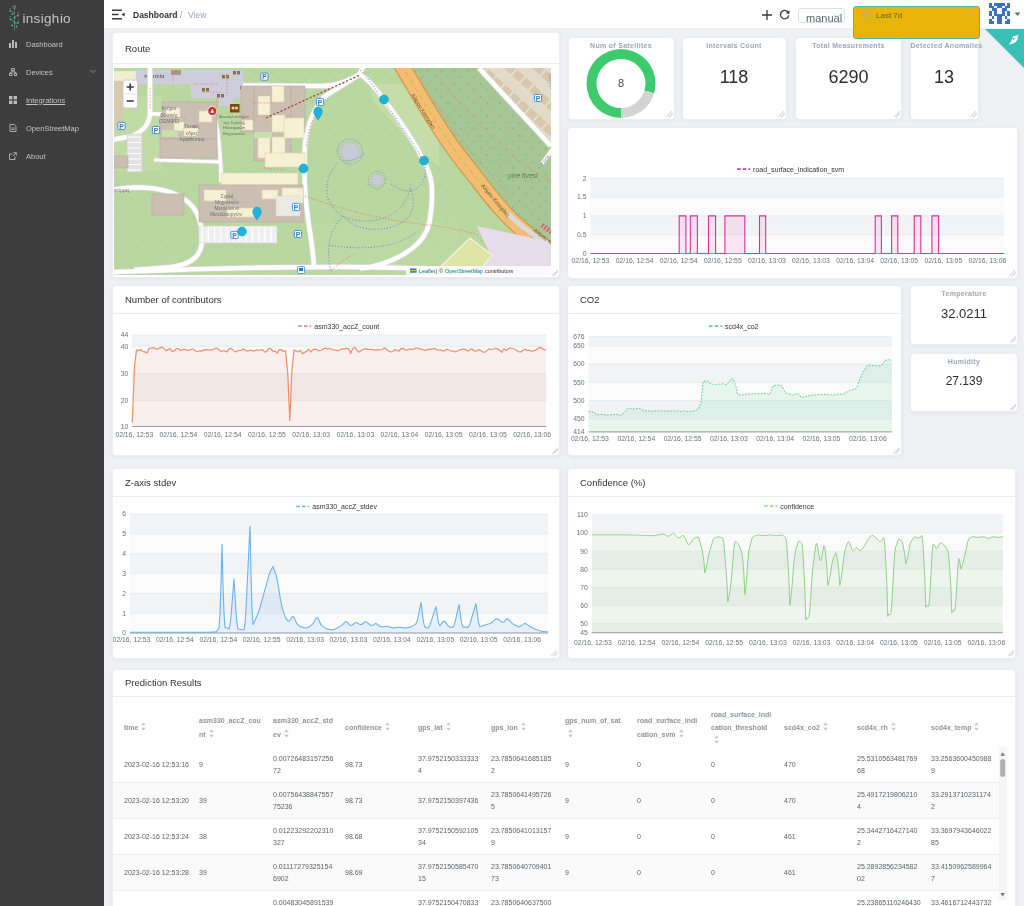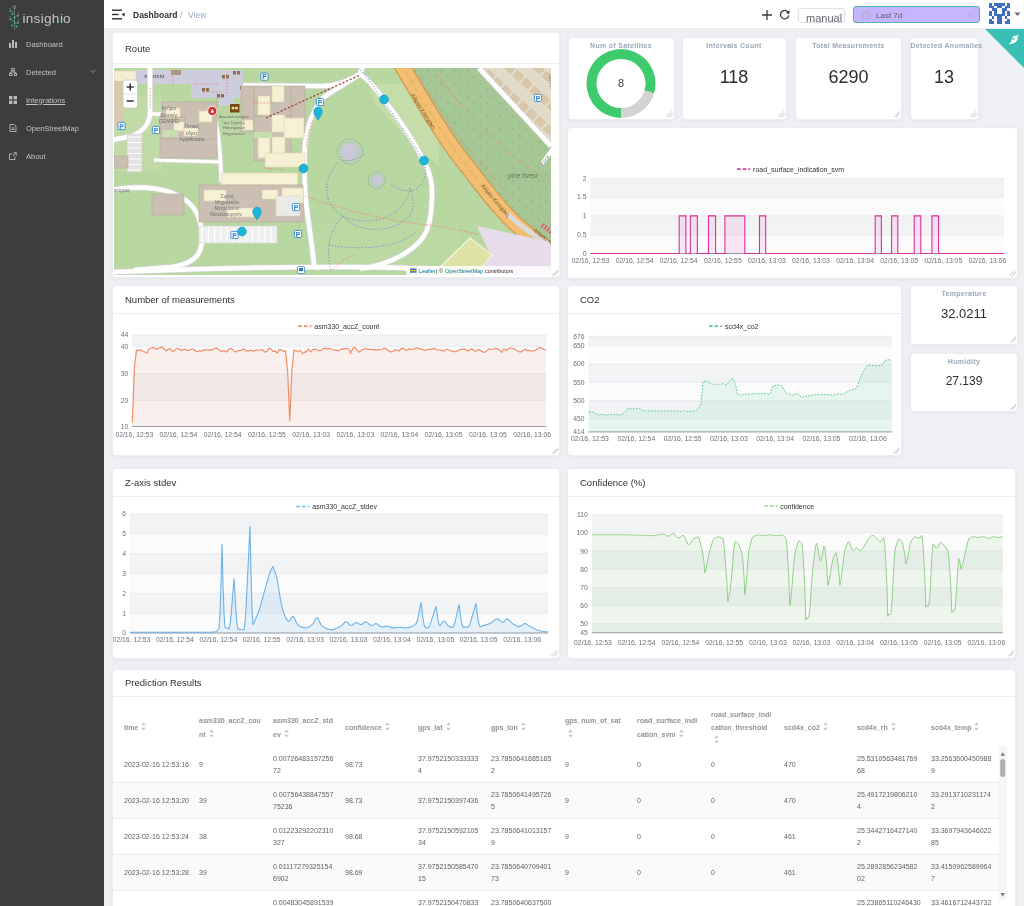--- a/index.html
+++ b/index.html
@@ -55,21 +55,21 @@
     </div>
     <div class="menu-item" style="position:absolute;top:58px;left:0;width:104px;">
       <svg width="8" height="8" viewBox="0 0 8 8">
         <g fill="none" stroke="#b9b9b9" stroke-width="0.9">
           <rect x="2.7" y="0.5" width="2.6" height="2.2"></rect>
           <rect x="0.4" y="5.3" width="2.4" height="2.2"></rect>
           <rect x="5.2" y="5.3" width="2.4" height="2.2"></rect>
           <path d="M4,2.7 L4,4 M1.6,5.3 L1.6,4 L6.4,4 L6.4,5.3"></path>
         </g>
       </svg>
-      <span>Detected</span>
+      <span>Devices</span>
       <svg style="position:absolute;right:8px;top:11px;margin:0;" width="6" height="5" viewBox="0 0 6 5">
         <path d="M0.5,1 L3,3.6 L5.5,1" stroke="#9a9a9a" stroke-width="0.9" fill="none"></path>
       </svg>
     </div>
     <div class="menu-item" style="position:absolute;top:86px;left:0;width:104px;text-decoration:underline;">
       <svg width="8" height="8" viewBox="0 0 8 8">
         <g fill="#b9b9b9">
           <rect x="0" y="0" width="3.4" height="3.4"></rect>
           <rect x="4.6" y="0" width="3.4" height="3.4"></rect>
           <rect x="0" y="4.6" width="3.4" height="3.4"></rect>
@@ -113,21 +113,21 @@
  <svg style="position:absolute;left:675px;top:9px;" width="11" height="11" viewBox="0 0 11 11">
       <path d="M9.6,4.2 A4.2,4.2 0 1 0 9.8,6.4" fill="none" stroke="#3a3a3a" stroke-width="1.25"></path>
       <path d="M10.6,1.2 L10.3,4.9 L6.8,3.9 Z" fill="#3a3a3a"></path>
     </svg>
  <div style="position:absolute;left:694px;top:8px;width:47px;height:15px;border:1px solid #dcdfe6;border-radius:3px;background:#fff;">
    <span style="position:absolute;left:7px;top:3px;font-size:11px;color:#5f6368;">manual</span>
    <svg style="position:absolute;right:4px;top:5px;" width="6" height="5" viewBox="0 0 6 5">
         <path d="M0.5,0.8 L3,3.4 L5.5,0.8" stroke="#b0b3b8" stroke-width="1" fill="none"></path>
       </svg>
  </div>
- <div style="position:absolute;left:749px;top:6px;width:127px;height:17px;border:1px solid #52b5ab;border-radius:3px;background:#c4b5fd;padding-left:19px;">
+ <div style="position:absolute;left:749px;top:6px;width:127px;height:33px;border:1px solid #52b5ab;border-radius:3px;background:#eab308;padding-left:19px;">
    <svg style="position:absolute;left:8px;top:4px;" width="9" height="9" viewBox="0 0 9 9">
         <circle cx="4.5" cy="4.5" r="3.8" fill="none" stroke="#a9aeb5" stroke-width="0.9"></circle>
         <path d="M4.5,2.4 V4.7 L6.1,5.6" stroke="#a9aeb5" stroke-width="0.9" fill="none"></path>
       </svg>
    <span style="position:absolute;left:22px;top:4px;font-size:8px;color:#5a5e66;">Last 7d</span>
    <svg style="position:absolute;right:6px;top:6px;" width="6" height="5" viewBox="0 0 6 5">
         <path d="M0.5,0.8 L3,3.4 L5.5,0.8" stroke="#b0b3b8" stroke-width="1" fill="none"></path>
       </svg>
  </div>
  <svg style="position:absolute;left:885px;top:3px;" width="21" height="21" viewBox="0 0 8 8" shape-rendering="crispEdges">
@@ -256,21 +256,21 @@
       <rect x="156.9" y="87.9" width="19.9" height="37.6" fill="rgba(224,48,155,0.10)"></rect>
       <rect x="191.5" y="87.9" width="6.2" height="37.6" fill="rgba(224,48,155,0.10)"></rect>
       <rect x="307.2" y="87.9" width="6.2" height="37.6" fill="rgba(224,48,155,0.10)"></rect>
       <rect x="323.6" y="87.9" width="6.2" height="37.6" fill="rgba(224,48,155,0.10)"></rect>
       <rect x="346.2" y="87.9" width="6.6" height="37.6" fill="rgba(224,48,155,0.10)"></rect>
       <rect x="363.9" y="87.9" width="6.7" height="37.6" fill="rgba(224,48,155,0.10)"></rect>
     </svg>
     <div class="rh"></div>
   </div>
 <div class="card" style="left:112px;top:285px;width:448px;height:171px;">
-    <div class="chead">Number of measurements</div>
+    <div class="chead">Number of contributors</div>
     <svg class="csvg" width="446" height="169" viewBox="0 0 446 169">
       <rect x="19.3" y="49.00" width="414.00" height="11.40" fill="#f2f3f5"></rect>
 <rect x="19.3" y="60.40" width="414.00" height="27.40" fill="#fbfbfc"></rect>
 <rect x="19.3" y="87.80" width="414.00" height="26.80" fill="#f2f3f5"></rect>
 <rect x="19.3" y="114.60" width="414.00" height="25.90" fill="#fbfbfc"></rect>
 <line x1="19.3" x2="433.3" y1="49.00" y2="49.00" stroke="#e4e7ed" stroke-width="0.7"></line>
 <line x1="19.3" x2="433.3" y1="60.40" y2="60.40" stroke="#e4e7ed" stroke-width="0.7"></line>
 <line x1="19.3" x2="433.3" y1="87.80" y2="87.80" stroke="#e4e7ed" stroke-width="0.7"></line>
 <line x1="19.3" x2="433.3" y1="114.60" y2="114.60" stroke="#e4e7ed" stroke-width="0.7"></line>
 <line x1="19.3" x2="433.3" y1="140.50" y2="140.50" stroke="#e4e7ed" stroke-width="0.7"></line>

